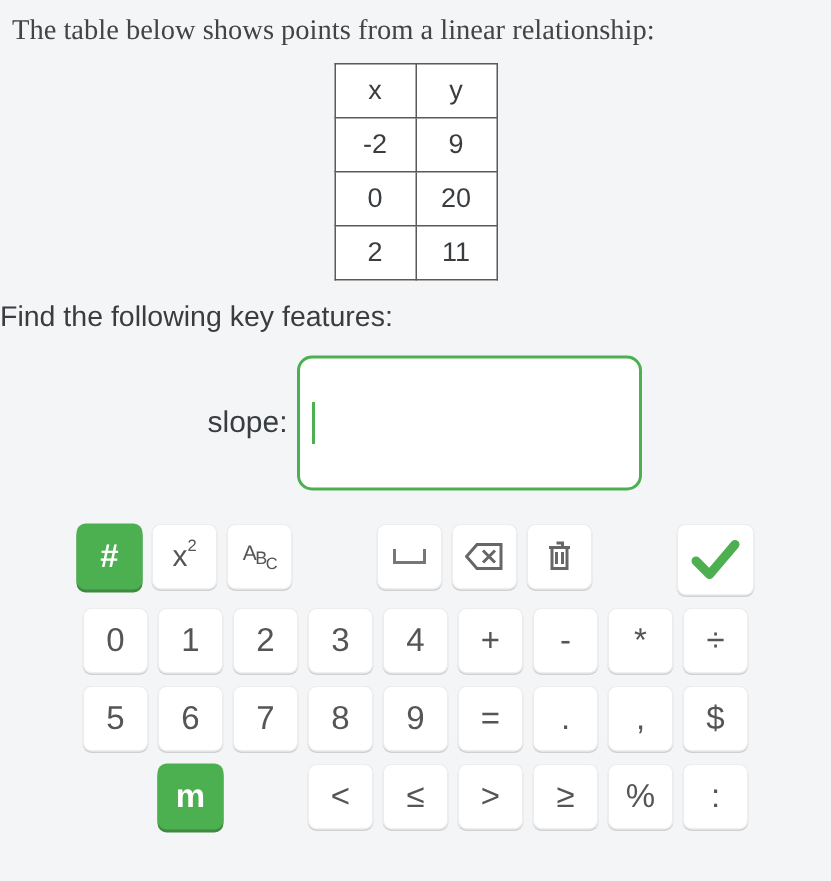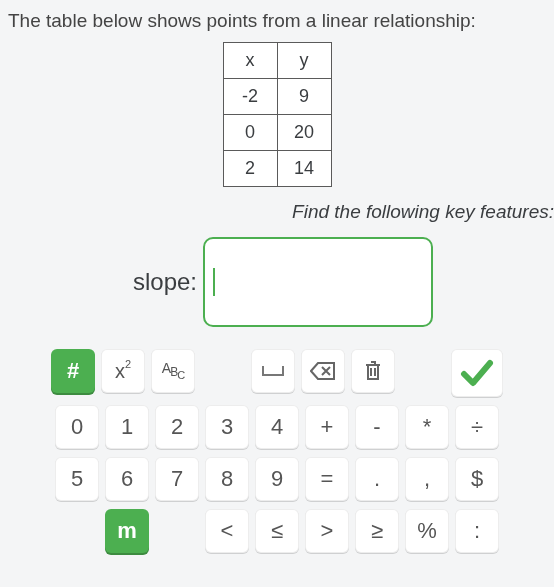--- a/index.html
+++ b/index.html
@@ -4,33 +4,33 @@
 <style>
   * { box-sizing: border-box; }
   body {
     margin: 0;
     padding: 0;
     font-family: Arial, Helvetica, sans-serif;
     background: #f4f5f6;
     width: 554px;
     color: #3a3d40;
   }
-  .prompt { font-size: 19px; padding: 10px 8px 6px 8px; color: #444; }
+  .prompt { font-size: 19px; padding: 10px 8px 6px 8px; color: #444; font-family: Liberation Serif, serif; }
   .table-wrap { display:flex; justify-content:center; padding: 4px 0 10px 0; }
   table.data { border-collapse: collapse; }
   table.data th, table.data td {
     border: 1px solid #5a5a5a;
     width: 54px; height: 36px;
     text-align: center; font-size: 18px;
     background: #fff;
   }
   table.data th { font-weight: normal; }
-  .subprompt { text-align:right; font-size: 19px; padding: 4px 0 14px 0; font-style: italic; }
+  .subprompt { text-align:left; font-size: 19px; padding: 4px 0 14px 0; }
   .answer-row { display:flex; justify-content:center; align-items:center; gap: 6px; padding-bottom: 18px; }
-  .answer-label { font-size: 24px; margin-left: 12px; }
+  .answer-label { font-size: 20px; margin-left: 12px; }
   .answer-box {
     width: 230px; height: 90px; background: #fff;
     border: 2px solid #4caf50; border-radius: 10px;
     display:flex; align-items:center; padding: 0 8px;
   }
   .cursor { width: 2px; height: 28px; background: #4caf50; }
   .keypad { padding: 4px 20px 14px 20px; }
   .krow { display:flex; gap: 6px; margin-bottom: 8px; justify-content:center; }
   .key {
     height: 44px; border-radius: 6px;
@@ -67,21 +67,21 @@
     <tr>
       <td>-2</td>
       <td>9</td>
     </tr>
     <tr>
       <td>0</td>
       <td>20</td>
     </tr>
     <tr>
       <td>2</td>
-      <td>14</td>
+      <td>11</td>
     </tr>
   </tbody>
     </table>
 </div>
 
 <div class="subprompt">Find the following key features:</div>
 
 <div class="answer-row">
   <div class="answer-label">slope:</div>
   <div class="answer-box">

